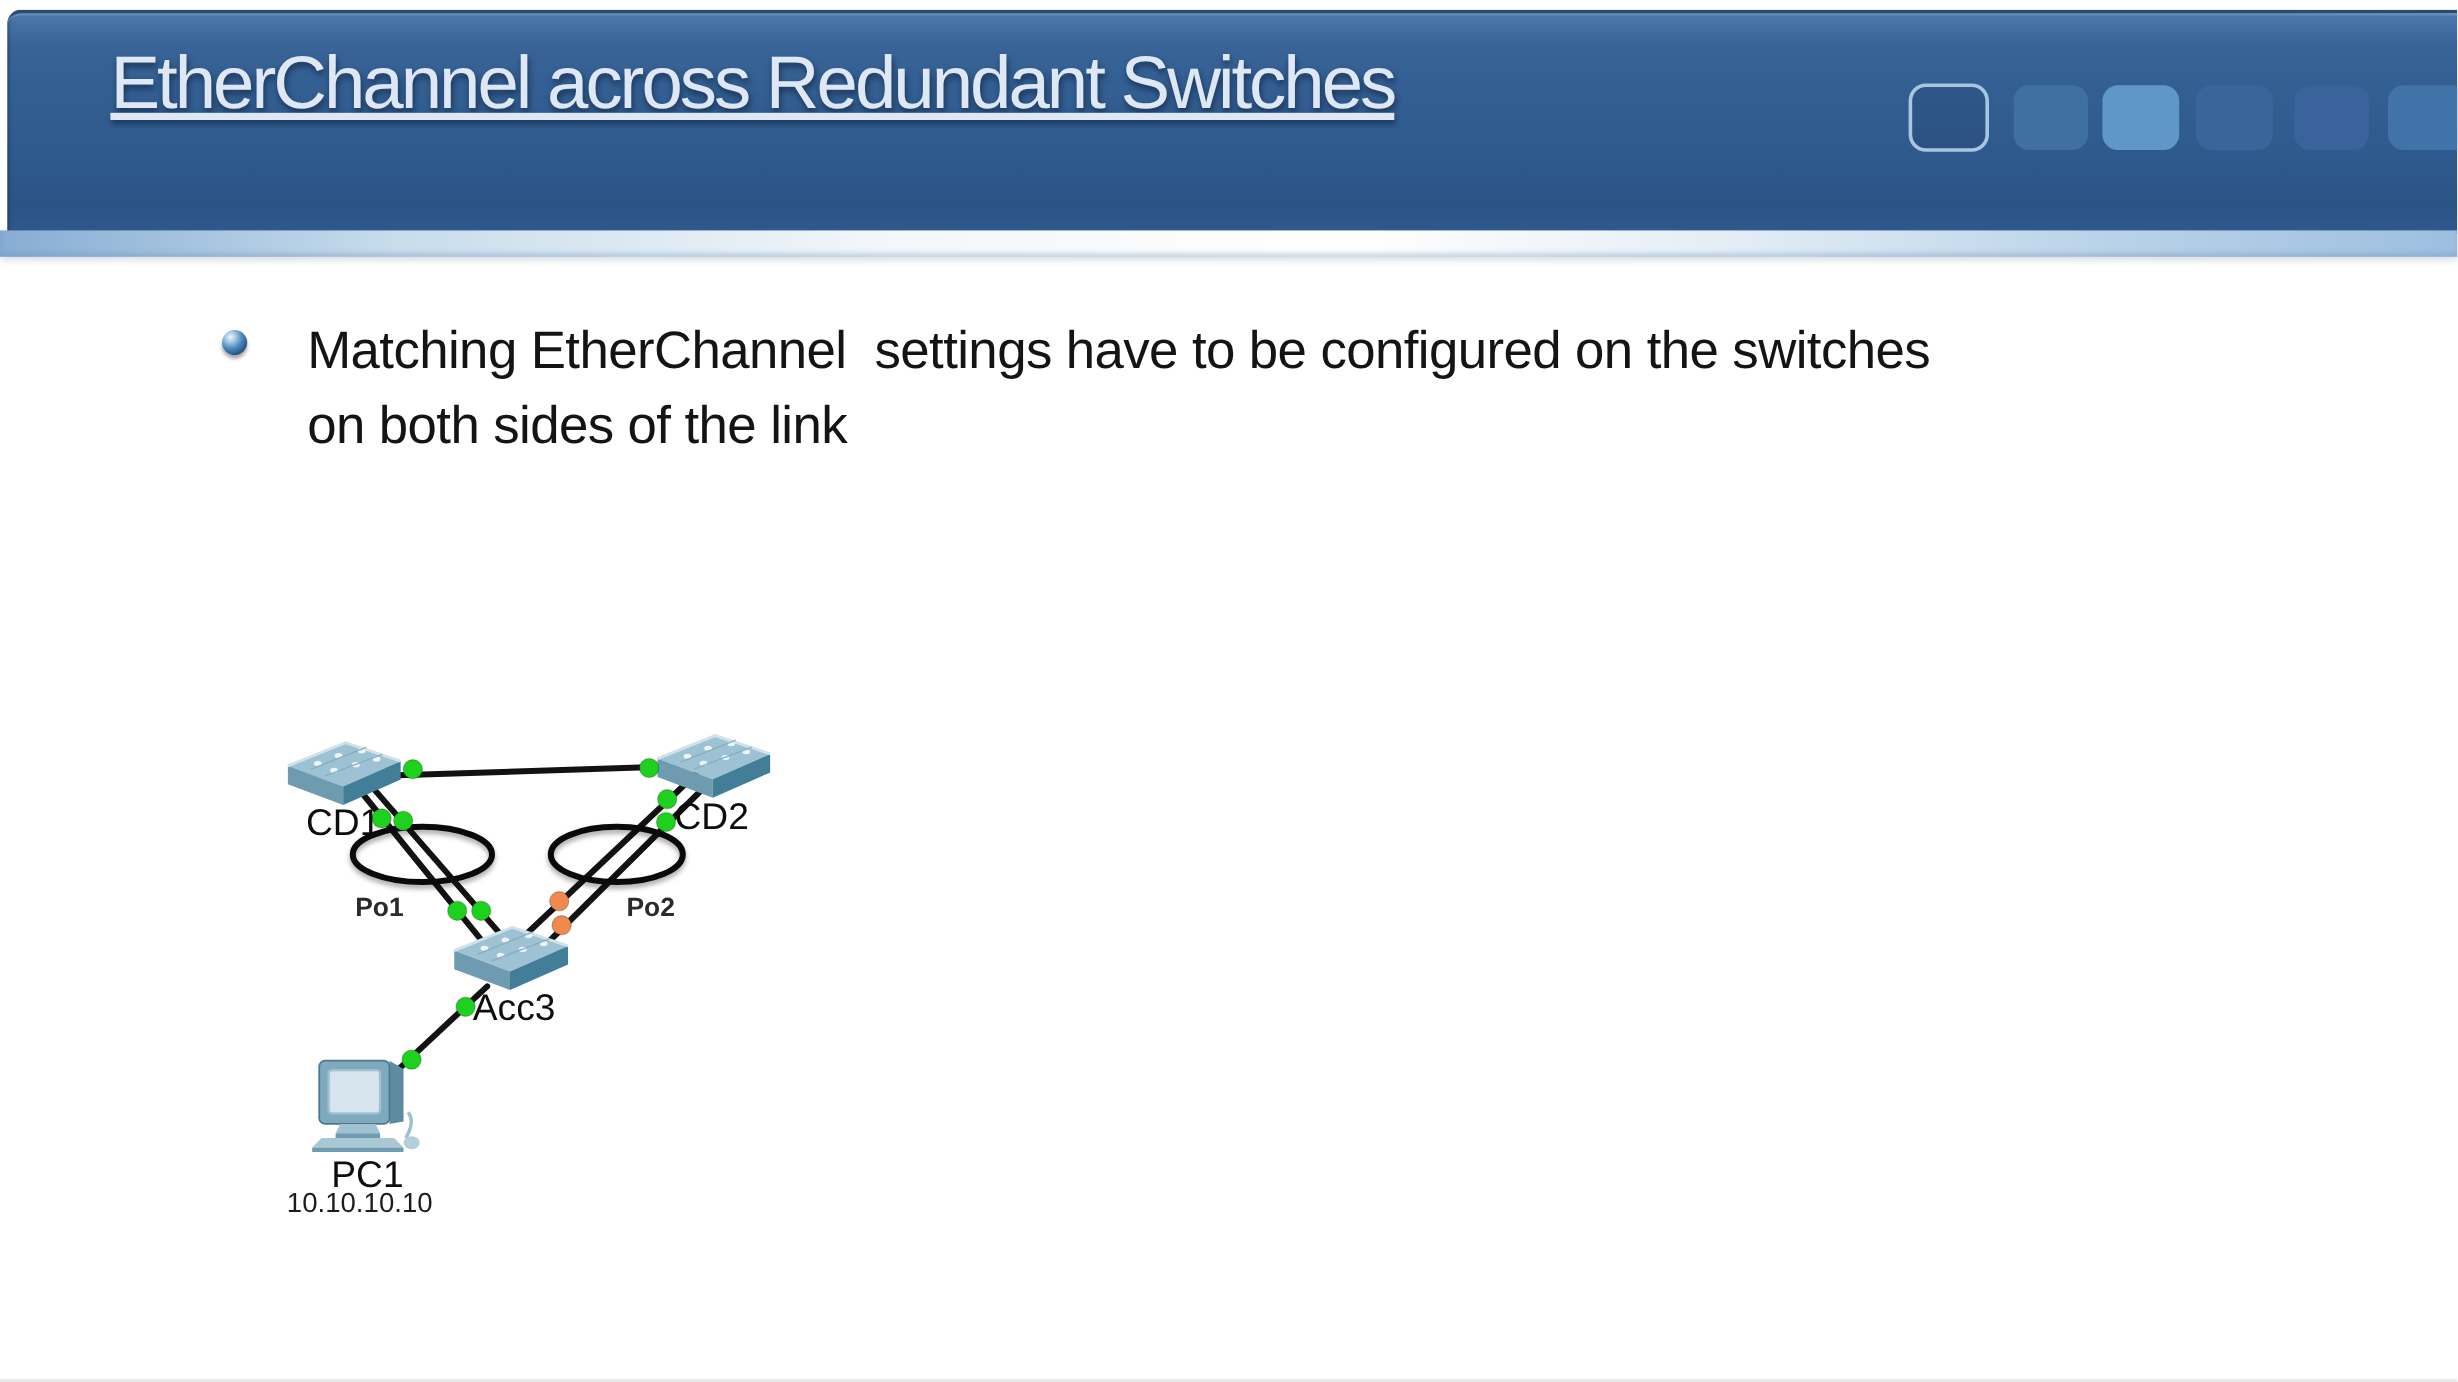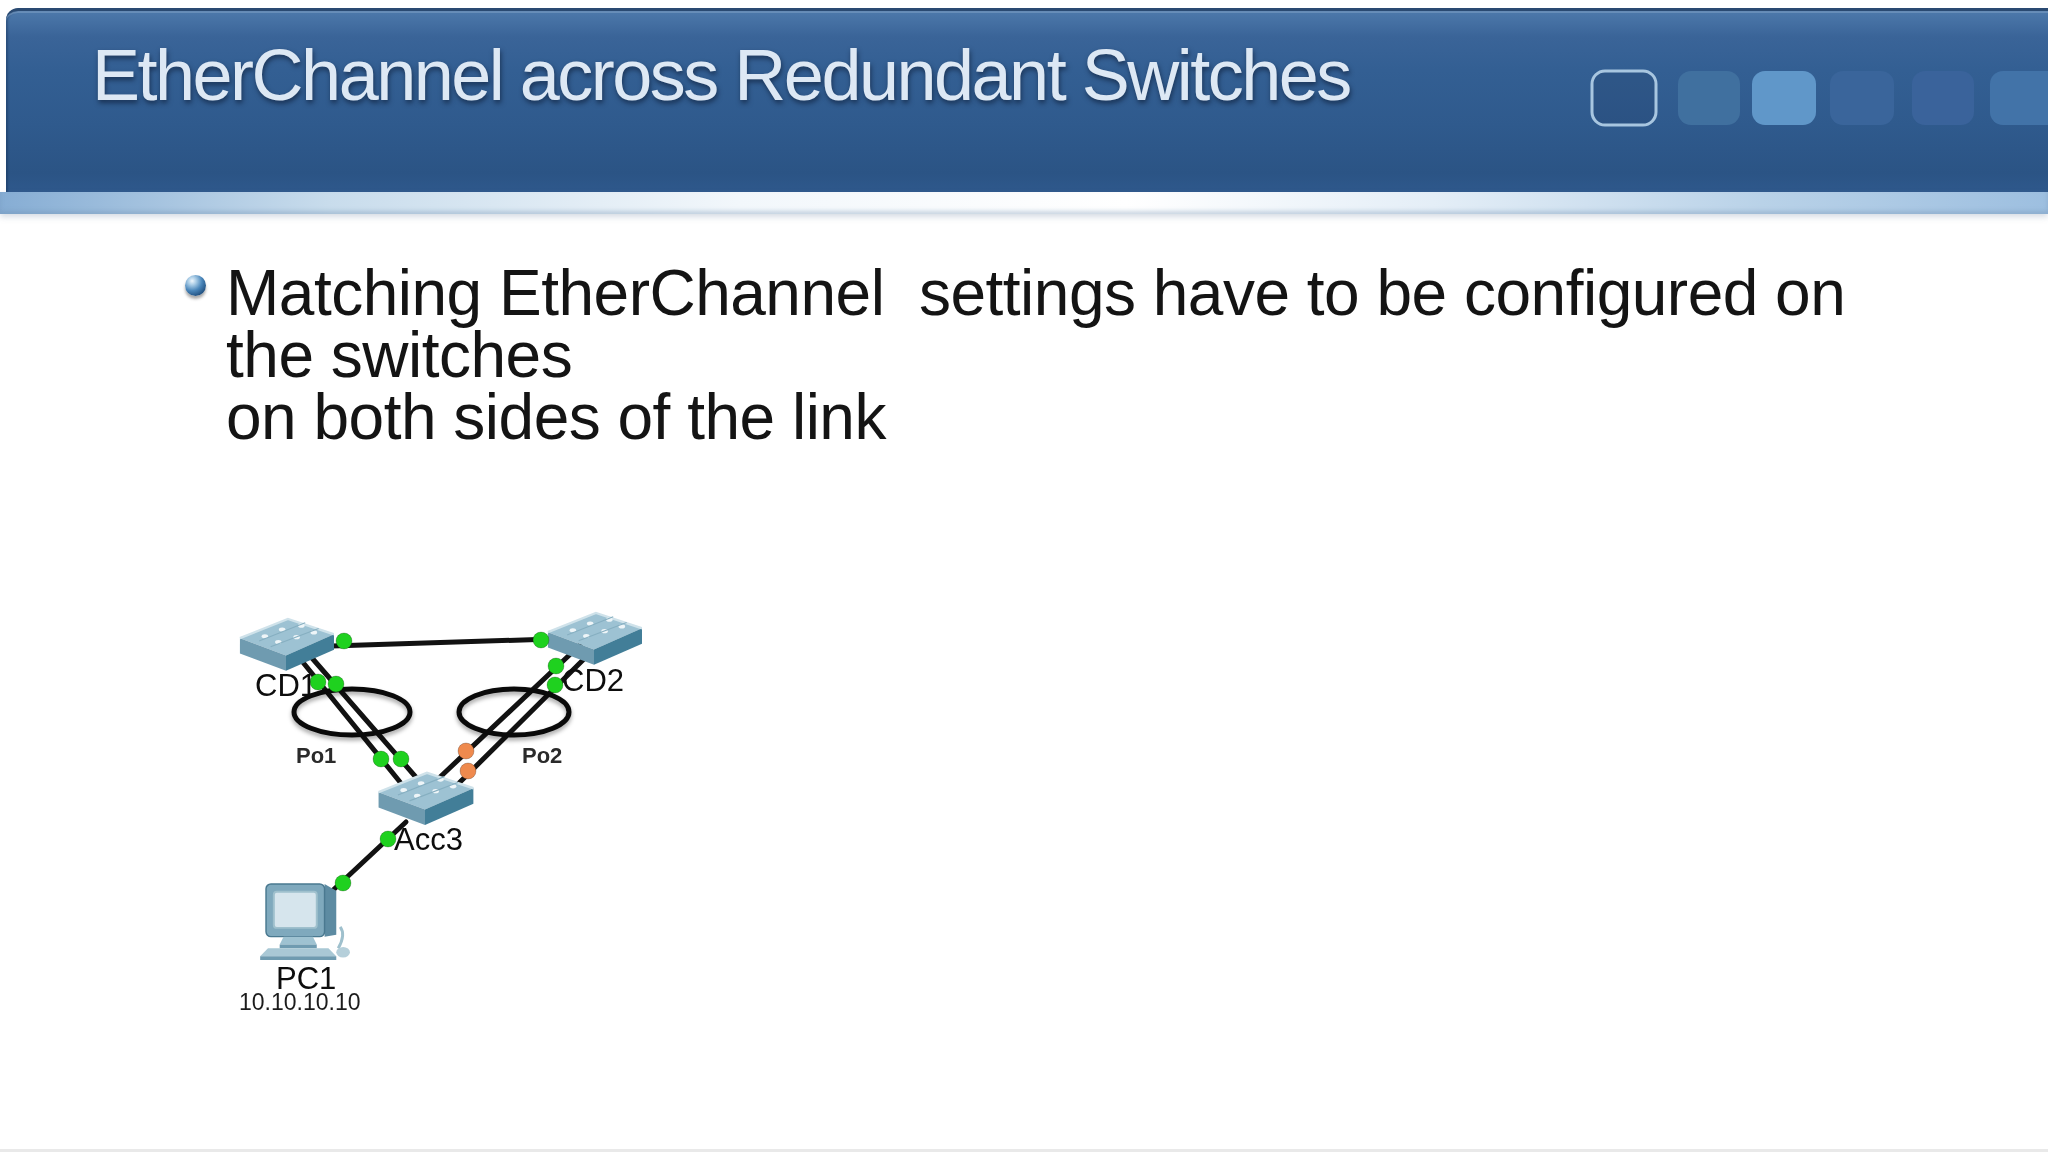--- a/index.html
+++ b/index.html
@@ -10,40 +10,41 @@
   
   .header-bar{
     position:absolute;left:6px;top:8px;right:0;height:184px;
     border-radius:12px 0 0 0;
     background:linear-gradient(180deg,#4d79ab 0%,#3a6498 14%,#335f93 32%,#2f5a8d 62%,#2b5485 88%,#2f598d 100%);
     border-top:3px solid #2a4a72;
     box-shadow:inset 0 2px 0 rgba(160,190,220,0.35), inset 2px 0 2px rgba(10,30,60,0.3);
   }
   .slide-title{
     position:absolute;left:92px;top:34px;z-index:3;
-    font-size:72px;letter-spacing:-2.5px;color:#dde8f4;white-space:nowrap;
+    font-size:62px;letter-spacing:-2.5px;color:#dde8f4;white-space:nowrap;
     text-shadow:1px 3px 5px rgba(5,15,35,0.55);
+    text-decoration:underline;
   }
   .deco-svg{position:absolute;left:1585px;top:66px;z-index:2;}
   .subheader-band{
     position:absolute;left:0;top:192px;width:100%;height:22px;z-index:1;
     background:linear-gradient(90deg,#86add4 0%,#c8dcec 16%,#f2f7fb 36%,#ffffff 55%,#e4eef7 70%,#b9d2e8 86%,#9dbfe0 100%);
     box-shadow:0 3px 6px rgba(120,140,165,0.30), inset 0 -3px 4px rgba(110,140,175,0.35);
   }
   
   .bullets{position:absolute;left:185px;top:262px;width:1760px;}
   .bullet{display:flex;align-items:flex-start;margin-bottom:24px;}
   .bullet-marker{
     flex:0 0 auto;width:21px;height:21px;margin-top:13px;border-radius:50%;
     background:radial-gradient(circle at 34% 28%,#eef6fc 0%,#a9cce6 20%,#4a86ba 48%,#1f4e7e 78%,#163a60 100%);
     box-shadow:0 3px 3px rgba(40,40,40,0.4);
   }
   .bullet-text{
-    margin:0 0 0 20px;white-space:pre-wrap;
-    font-size:64px;line-height:62px;letter-spacing:-0.5px;color:#141414;
+    margin:0 0 0 50px;white-space:pre-wrap;
+    font-size:44px;line-height:62px;letter-spacing:-0.5px;color:#141414;
   }
   
   .diagram-svg{position:absolute;left:180px;top:555px;}
   .diagram-svg text{font-family:"Liberation Sans","DejaVu Sans",sans-serif;}
   .net-link{stroke:#121212;stroke-width:5;stroke-linecap:round;}
   .po-ellipse{fill:none;stroke:#0a0a0a;stroke-width:5;filter:drop-shadow(0 3px 2px rgba(0,0,0,0.35));}
   .dev-label{font-size:31px;fill:#0d0d0d;}
   .po-label{font-size:22px;font-weight:bold;fill:#2a2a2a;}
   .ip-label{font-size:23px;fill:#1c1c1c;}
   .status-dot{stroke:rgba(0,0,0,0.22);stroke-width:1;}

